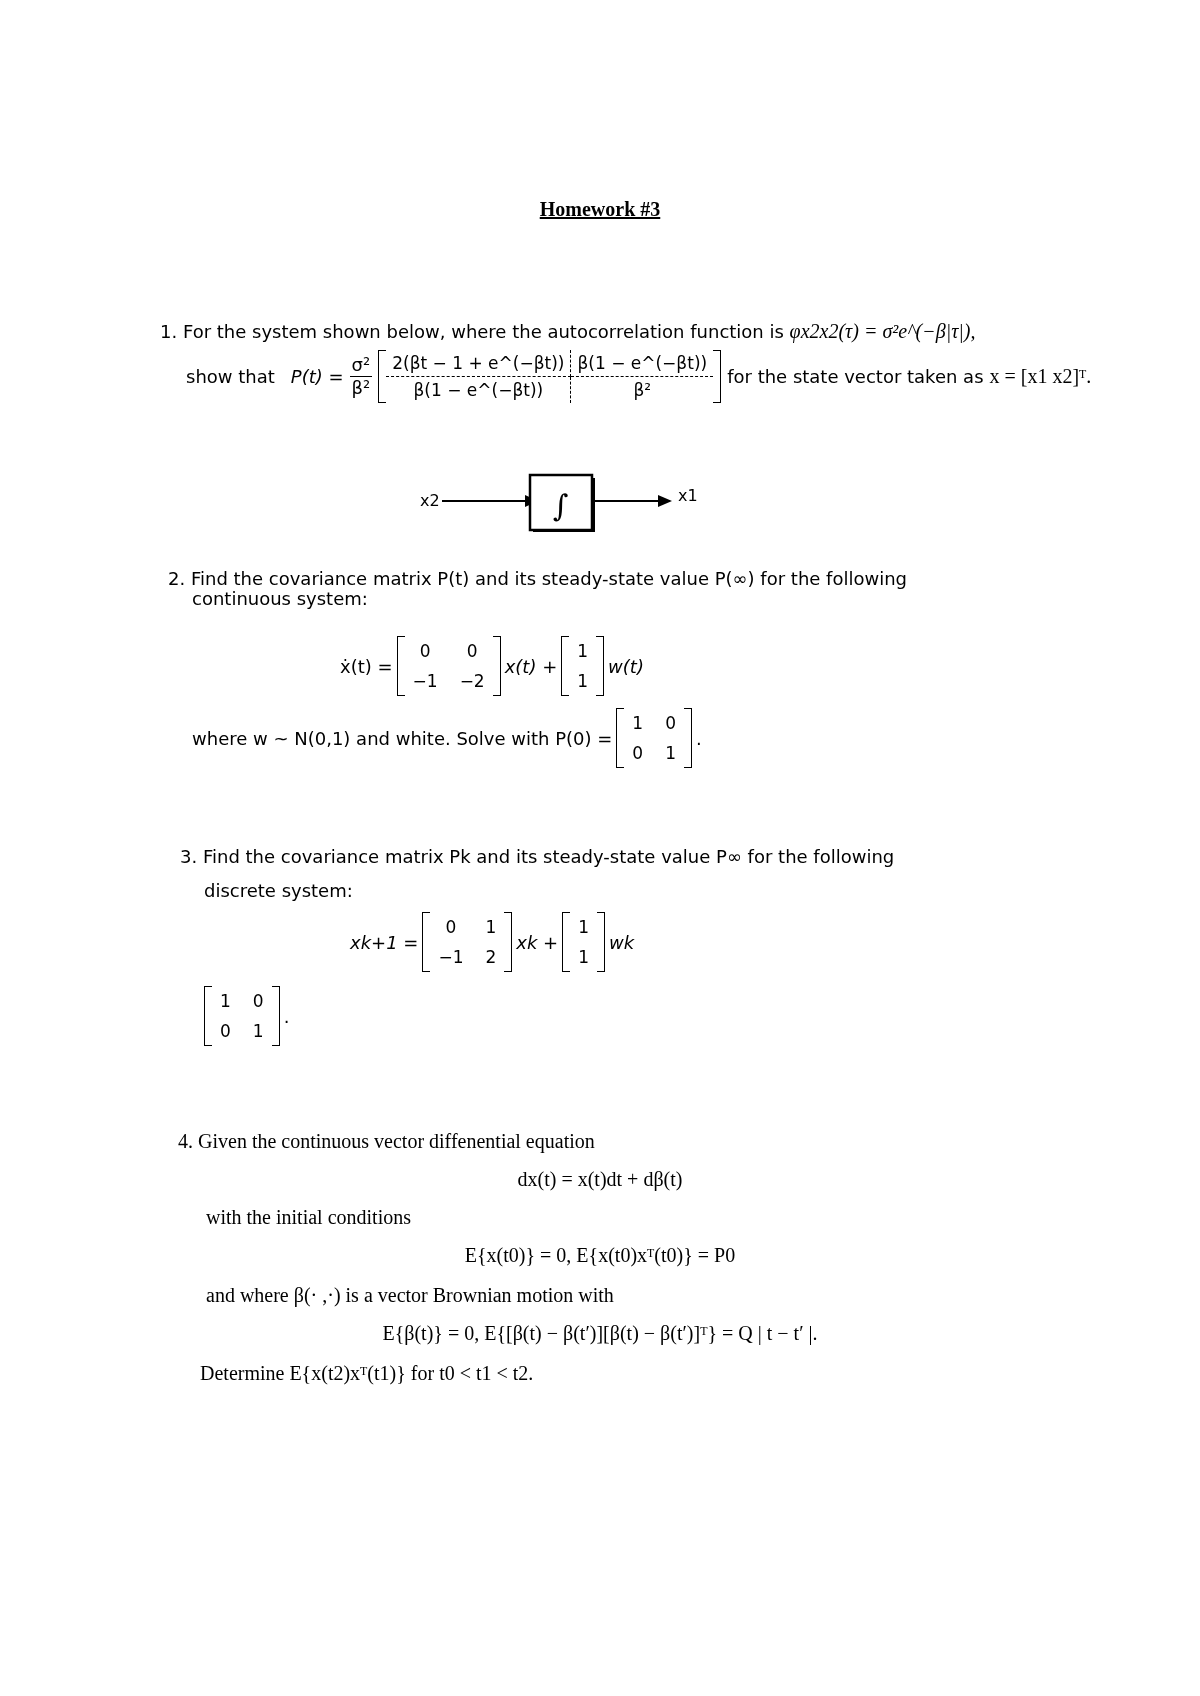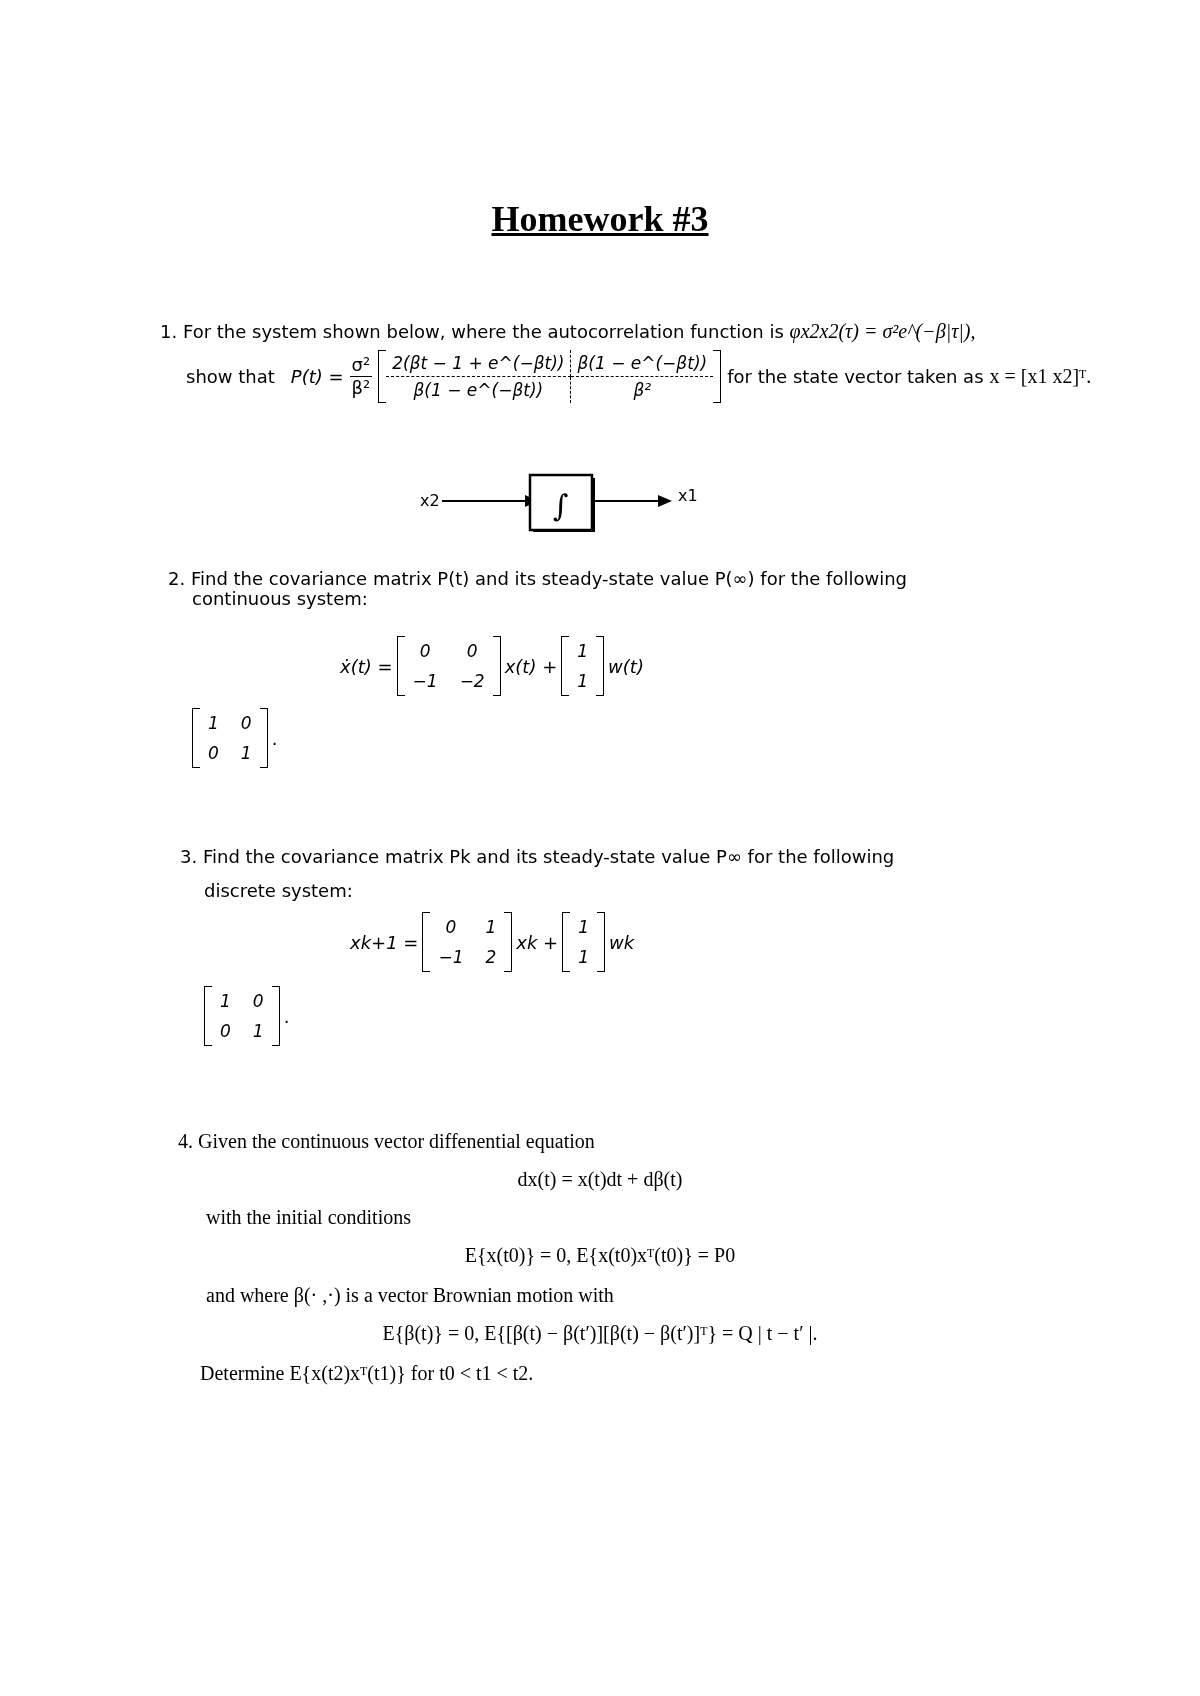--- a/index.html
+++ b/index.html
@@ -1,21 +1,21 @@
 <!DOCTYPE html>
 <html><head>
 <meta charset="utf-8">
 <style>
   html, body { margin:0; padding:0; background:#ffffff; }
   body { width:1200px; height:1696px; position:relative; overflow:hidden; color:#000; }
   .sans { font-family:"DejaVu Sans", sans-serif; font-size:18px; }
   .serif { font-family:"Liberation Serif", serif; font-size:20px; }
   .abs { position:absolute; white-space:nowrap; }
-  .title { font-family:"Liberation Serif", serif; font-weight:bold; font-size:36px; text-decoration:underline; left:0; width:1200px; text-align:center; top:198px; }
-  .mat { display:inline-flex; align-items:center; vertical-align:middle;font-style:italic; }
+  .title { font-family:"Liberation Serif", serif; font-weight:bold; font-size:20px; text-decoration:underline; left:0; width:1200px; text-align:center; top:198px; }
+  .mat { display:inline-flex; align-items:center; vertical-align:middle; }
   .br { width:7px; align-self:stretch; border:1.5px solid #000; }
   .br.l { border-right:none; }
   .br.r { border-left:none; }
   .cells { display:grid; gap:4px 22px; padding:2px 8px; text-align:center; font-family:"DejaVu Sans", sans-serif; font-size:17px; line-height:26px; }
   .frac { display:inline-flex; flex-direction:column; align-items:center; vertical-align:middle; line-height:22px; }
   .frac .num { border-bottom:1.5px solid #000; padding:0 2px; }
   .dashmat { display:inline-grid; grid-template-columns:auto auto; vertical-align:middle; font-size:17px; line-height:26px; }
   .dashmat div { padding:0 6px; text-align:center; }
   .dashmat .c1 { border-right:1.5px dashed #000; }
   .dashmat .r1 { border-bottom:1.5px dashed #000; }
@@ -68,21 +68,21 @@
   </svg>
 </div>
 
 <div class="abs sans" style="left:168px; top:568px;">
   <span>2.</span>
   <span>Find the covariance matrix P(t) and its steady-state value P(∞) for the following</span>
 </div>
 <div class="abs sans" style="left:192px; top:588px;">continuous system:</div>
 
 <div class="abs sans" style="left:340px; top:636px; display:flex; align-items:center; gap:4px;">
-  <span style="font-style:italic;">ẋ(t) =</span>
+  <span style="">ẋ(t) =</span>
   <span class="mat">
     <span class="br l"></span>
     <span class="cells" style="grid-template-columns:auto auto;">
       <span>0</span>
         <span>0</span>
       <span>−1</span>
         <span>−2</span>
     </span>
     <span class="br r"></span>
   </span>
@@ -92,20 +92,21 @@
     <span class="cells" style="grid-template-columns:auto;">
       <span>1</span>
         <span>1</span>
     </span>
     <span class="br r"></span>
   </span>
   <span style="font-style:italic;">w(t)</span>
 </div>
 
 <div class="abs sans" style="left:192px; top:708px; display:flex; align-items:center; gap:4px;">
+  <span>where w ~ N(0,1) and white. Solve with P(0) =</span>
   <span class="mat">
     <span class="br l"></span>
     <span class="cells" style="grid-template-columns:auto auto;">
       <span>1</span>
         <span>0</span>
       <span>0</span>
         <span>1</span>
     </span>
     <span class="br r"></span>
   </span>

